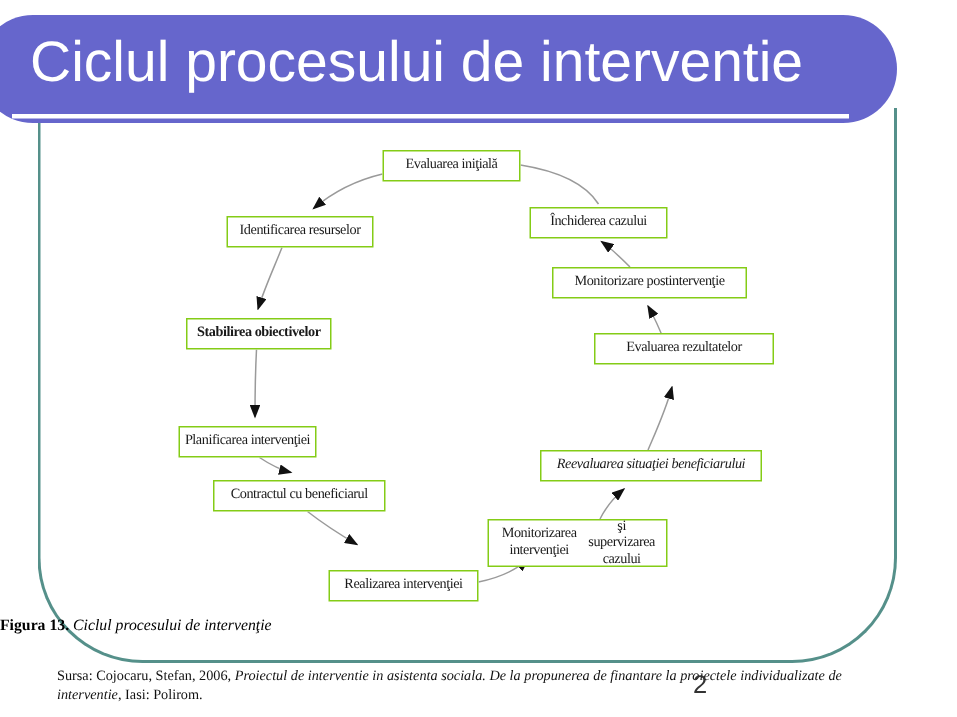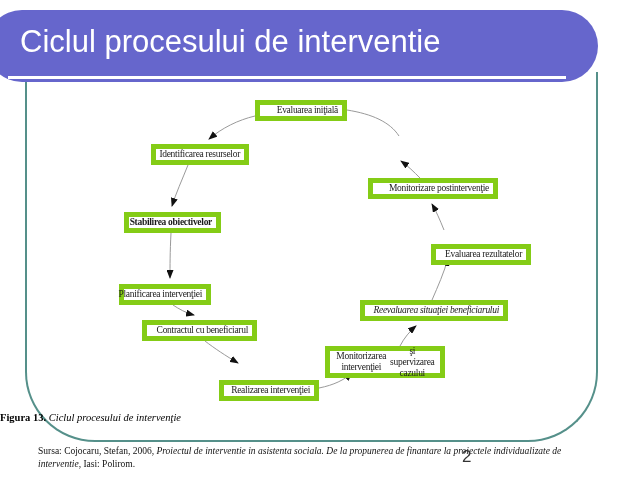--- a/index.html
+++ b/index.html
@@ -46,21 +46,21 @@
     background: #6666cc;
     border-radius: 36px;
     z-index: 3;
   }
   #title-text {
     position: absolute;
     left: 20px;
     top: 24px;
     width: 560px;
     color: #ffffff;
-    font-size: 31px;
+    font-size: 38px;
     font-weight: normal;
     line-height: 36px;
     letter-spacing: 0px;
     white-space: nowrap;
     z-index: 5;
   }
   #title-underline {
     position: absolute;
     left: 8px;
     top: 76px;
@@ -76,29 +76,29 @@
     left: 0;
     top: 88px;
     width: 638px;
     height: 330px;
     z-index: 2;
   }
   .node {
     position: absolute;
     box-sizing: border-box;
     background: #ffffff;
-    border: 5px solid #84cc16;
+    border: 1px solid #84cc16;
     font-family: "Liberation Serif", serif;
     font-size: 9.5px;
     line-height: 11px;
     color: #1a1a1a;
     text-align: center;
     display: flex;
     align-items: center;
-    justify-content: flex-end;
+    justify-content: center;
     padding: 2px 4px;
     letter-spacing: -0.3px;
     white-space: nowrap;
   }
   .node.two-line {
     white-space: normal;
   }
 
   
   #figure-caption {
@@ -188,34 +188,37 @@
         <path d="M 420 90 C 414 84, 408 78, 401 73"></path>
 
         <path d="M 347 22 C 372 26, 390 34, 399 48" marker-end="none"></path>
       </g>
     </svg>
 
     <div class="node" style="left:255px; top:12px; width:92px; height:21px;">
       <span>Evaluarea iniţială</span>
     </div>
 
+    <div class="node" style="left:353px; top:50px; width:92px; height:21px;">
+      <span>Închiderea cazului</span>
+    </div>
 
     <div class="node" style="left:151px; top:56px; width:98px; height:21px;">
       <span>Identificarea resurselor</span>
     </div>
 
     <div class="node" style="left:368px; top:90px; width:130px; height:21px;">
       <span>Monitorizare postintervenţie</span>
     </div>
 
     <div class="node" style="left:124px; top:124px; width:97px; height:21px;font-weight:bold;">
       <span>Stabilirea obiectivelor</span>
     </div>
 
-    <div class="node" style="left:396px; top:156px; width:100px; height:21px;margin-left:35px;">
+    <div class="node" style="left:396px; top:134px; width:120px; height:21px;">
       <span>Evaluarea rezultatelor</span>
     </div>
 
     <div class="node" style="left:119px; top:196px; width:92px; height:21px;">
       <span>Planificarea intervenţiei</span>
     </div>
 
     <div class="node" style="left:360px; top:212px; width:148px; height:21px;font-style:italic;">
       <span>Reevaluarea situaţiei beneficiarului</span>
     </div>

